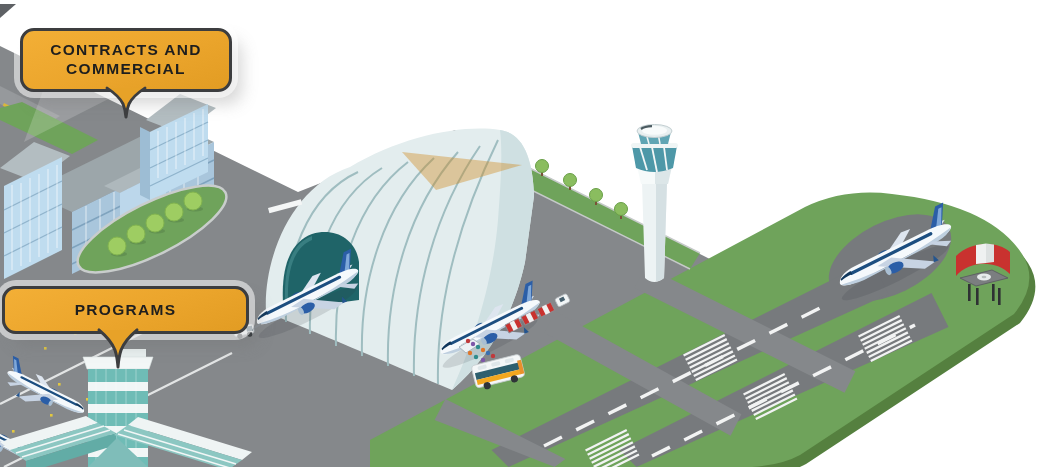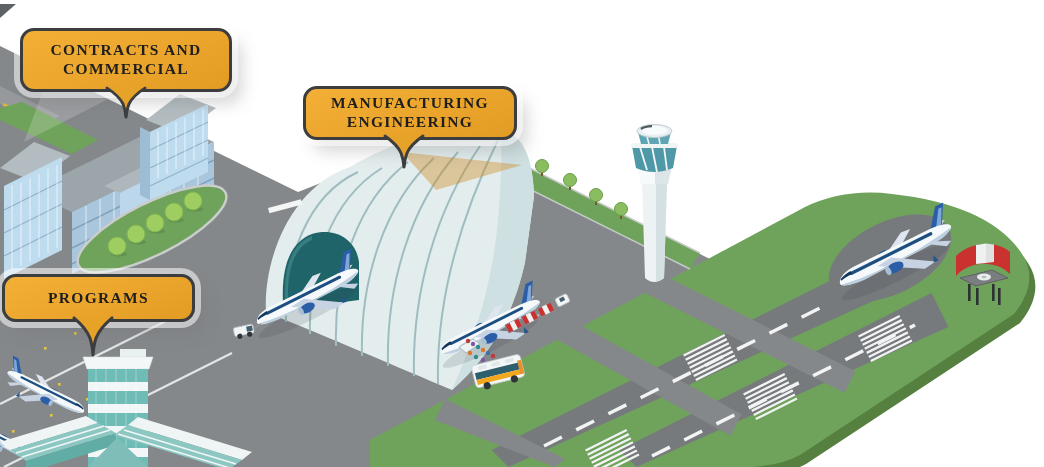--- a/index.html
+++ b/index.html
@@ -7,21 +7,21 @@
          font-family:"Liberation Sans", sans-serif;}
   #scene,#overlay{position:absolute;left:0;top:0;}
   #scene{z-index:1;}
   #overlay{z-index:6;pointer-events:none;}
   .callout{position:absolute;z-index:4;}
   .bubble{position:relative;z-index:2;width:100%;height:100%;box-sizing:border-box;
           background:linear-gradient(160deg,#F3AF36 0%,#EBA52C 55%,#E29C23 100%);
           border:3px solid #3C3D3F;border-radius:14px;
           display:flex;align-items:center;justify-content:center;text-align:center;
           padding:16px 8px;
-          box-shadow:0 0 0 6px rgba(255,255,255,.55), 10px 12px 16px rgba(110,110,110,.28);font-family:Liberation Serif, serif;}
+          box-shadow:0 0 0 6px rgba(255,255,255,.55), 10px 12px 16px rgba(110,110,110,.28);}
   .co-label{font-weight:bold;font-size:15.5px;line-height:1.22;letter-spacing:1.3px;color:#1E1E1E;}
   .tail{position:absolute;z-index:3;top:calc(100% - 4px);width:46px;overflow:visible;}
   .t-fill{fill:#E7A228;}
   .t-line{fill:none;stroke:#3C3D3F;stroke-width:3;stroke-linecap:round;}
 </style>
 </head>
 <body>
 
 <div id="stage">
 
@@ -307,32 +307,23 @@
 <div class="callout" style="left:20px;top:28px;width:212px;height:64px">
   <div class="bubble">
     <span class="co-label">CONTRACTS AND COMMERCIAL</span>
   </div>
   <svg class="tail" style="left:calc(50% - 23px);height:30px" viewBox="0 0 46 34" preserveAspectRatio="none">
     <path class="t-fill" d="M 4,0 C 12,6 17,11 20,18 C 21.5,22 22.5,27 23,33 C 23.5,27 24.5,22 26,18 C 29,11 34,6 42,0 Z"></path>
     <path class="t-line" d="M 4,0 C 12,6 17,11 20,18 C 21.5,22 22.5,27 23,33 M 42,0 C 34,6 29,11 26,18 C 24.5,22 23.5,27 23,33"></path>
   </svg>
 </div>
 
-<div class="callout" style="left:303px;top:86px;width:214px;height:54px">
-  <div class="bubble">
-    <span class="co-label">MANUFACTURING ENGINEERING</span>
-  </div>
-  <svg class="tail" style="left:calc(47% - 23px);height:32px" viewBox="0 0 46 34" preserveAspectRatio="none">
-    <path class="t-fill" d="M 4,0 C 12,6 17,11 20,18 C 21.5,22 22.5,27 23,33 C 23.5,27 24.5,22 26,18 C 29,11 34,6 42,0 Z"></path>
-    <path class="t-line" d="M 4,0 C 12,6 17,11 20,18 C 21.5,22 22.5,27 23,33 M 42,0 C 34,6 29,11 26,18 C 24.5,22 23.5,27 23,33"></path>
-  </svg>
-</div>
-
-
-<div class="callout" style="left:2px;top:274px;width:193px;height:48px">
+
+
+<div class="callout" style="left:2px;top:286px;width:247px;height:48px">
   <div class="bubble">
     <span class="co-label">PROGRAMS</span>
   </div>
   <svg class="tail" style="left:calc(47% - 23px);height:38px" viewBox="0 0 46 34" preserveAspectRatio="none">
     <path class="t-fill" d="M 4,0 C 12,6 17,11 20,18 C 21.5,22 22.5,27 23,33 C 23.5,27 24.5,22 26,18 C 29,11 34,6 42,0 Z"></path>
     <path class="t-line" d="M 4,0 C 12,6 17,11 20,18 C 21.5,22 22.5,27 23,33 M 42,0 C 34,6 29,11 26,18 C 24.5,22 23.5,27 23,33"></path>
   </svg>
 </div>
 
 

